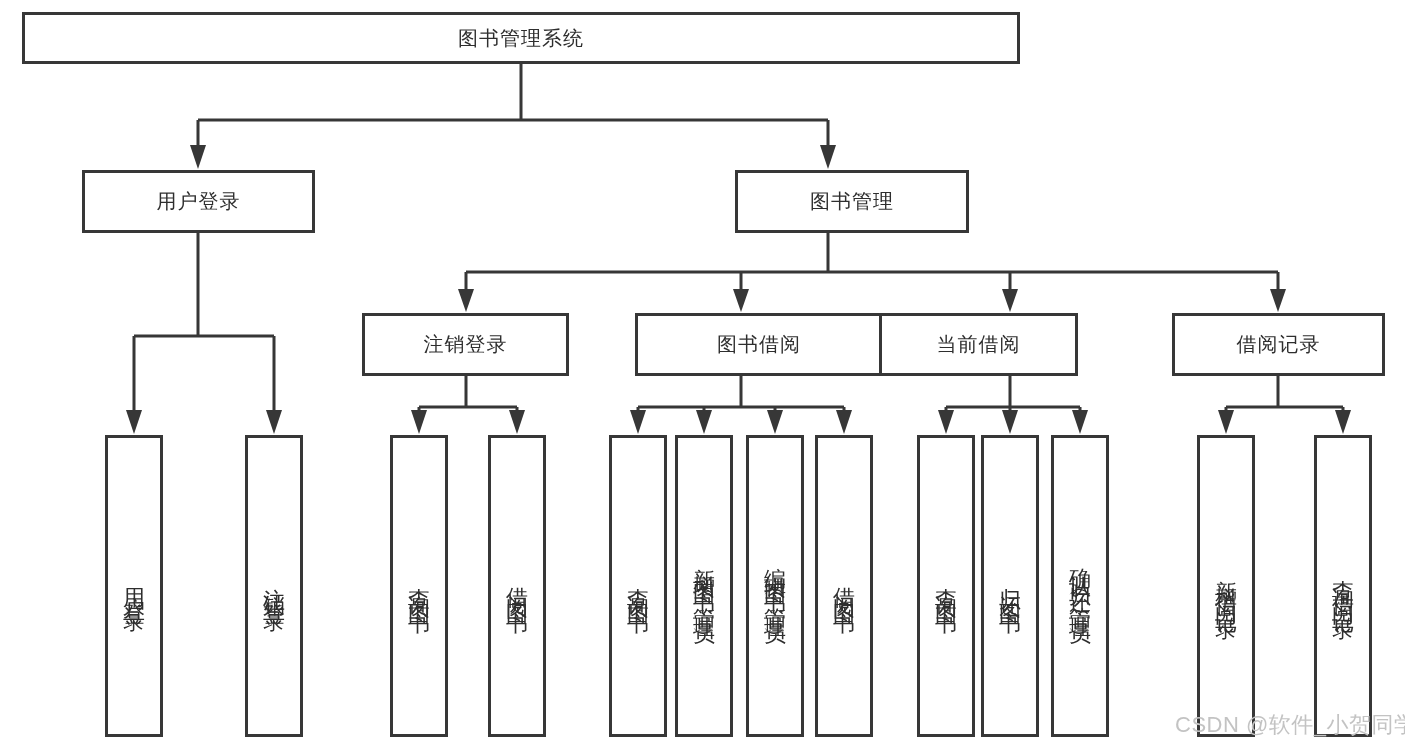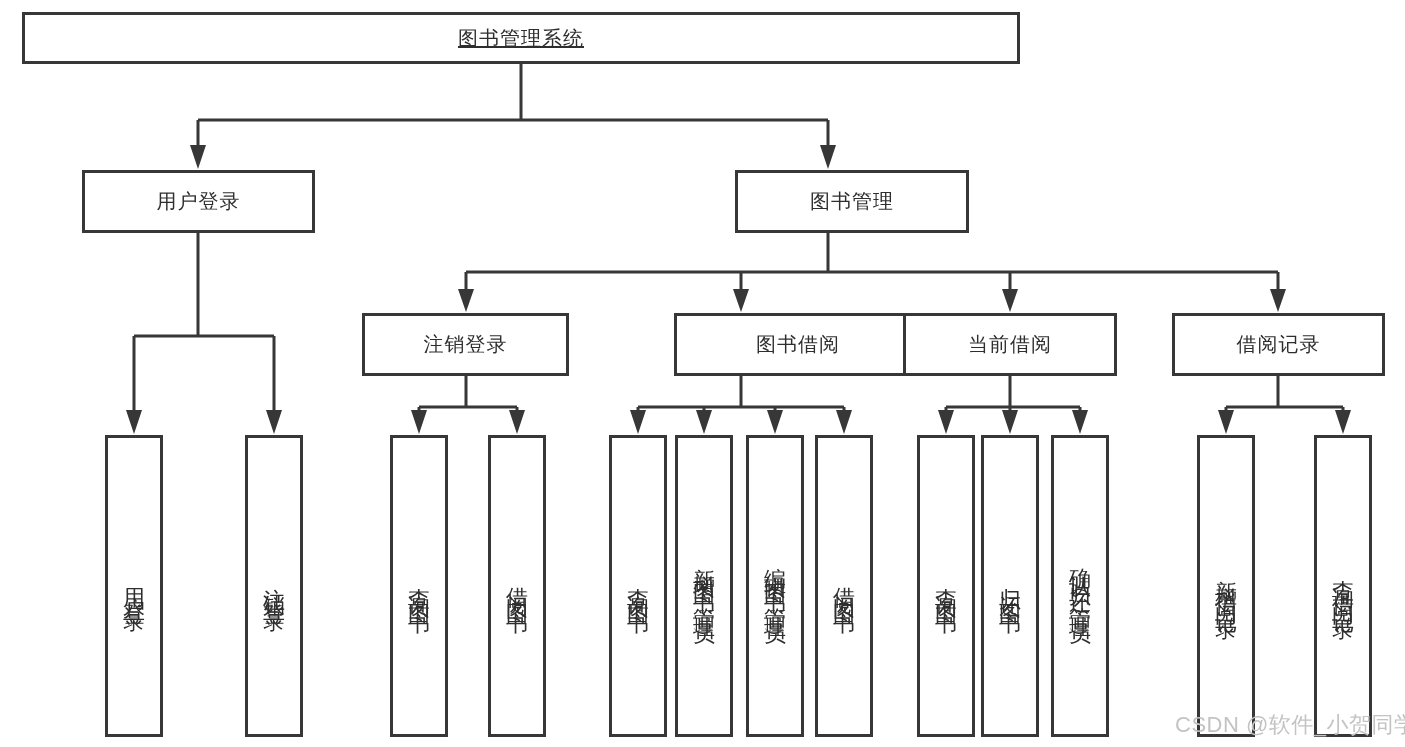--- a/index.html
+++ b/index.html
@@ -16,29 +16,29 @@
   svg.wires path { stroke:var(--line); stroke-width:3; fill:none; }
   svg.wires polygon { fill:var(--line); stroke:none; }
   .box {
     position:absolute; z-index:2;
     border:3px solid var(--line); background:var(--bg);
     display:flex; align-items:center; justify-content:center;
     font-size:20px; letter-spacing:1px; color:var(--text);
     white-space:nowrap;
   }
   
-  .n-root   { left:22px;  top:12px;  width:998px; height:52px;text-decoration:underline; }
+  .n-root   { left:22px;  top:12px;  width:998px; height:52px; }
   
   .n-login  { left:82px;  top:170px; width:233px; height:63px; }
   .n-mgmt   { left:711px; top:170px; width:234px; height:63px;margin-left:24px; }
   
   .n-l3     { top:313px; height:63px; }
   .n-rec    { left:362px;  width:207px; }
-  .n-borrow { left:635px;  width:248px;margin-left:39px; }
-  .n-cur    { left:903px;  width:214px; }
+  .n-borrow { left:635px;  width:248px; }
+  .n-cur    { left:879px;  width:199px; }
   .n-hist   { left:1172px; width:213px; }
   
   .leaf {
     top:435px; height:302px; width:58px;
     writing-mode:vertical-rl; text-orientation:mixed;
     font-size:22px; letter-spacing:8px;
   }
   .leaf-1  { left:105px; }  .leaf-2  { left:245px; }
   .leaf-3  { left:390px; }  .leaf-4  { left:488px; }
   .leaf-5  { left:609px; }  .leaf-6  { left:675px; }

